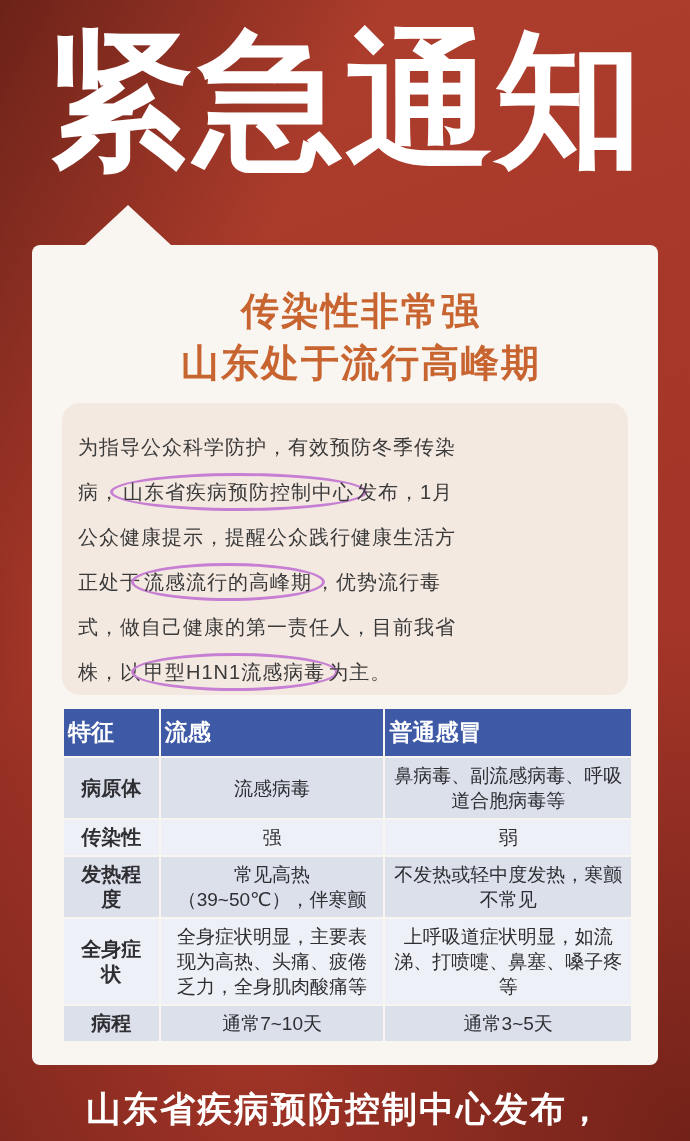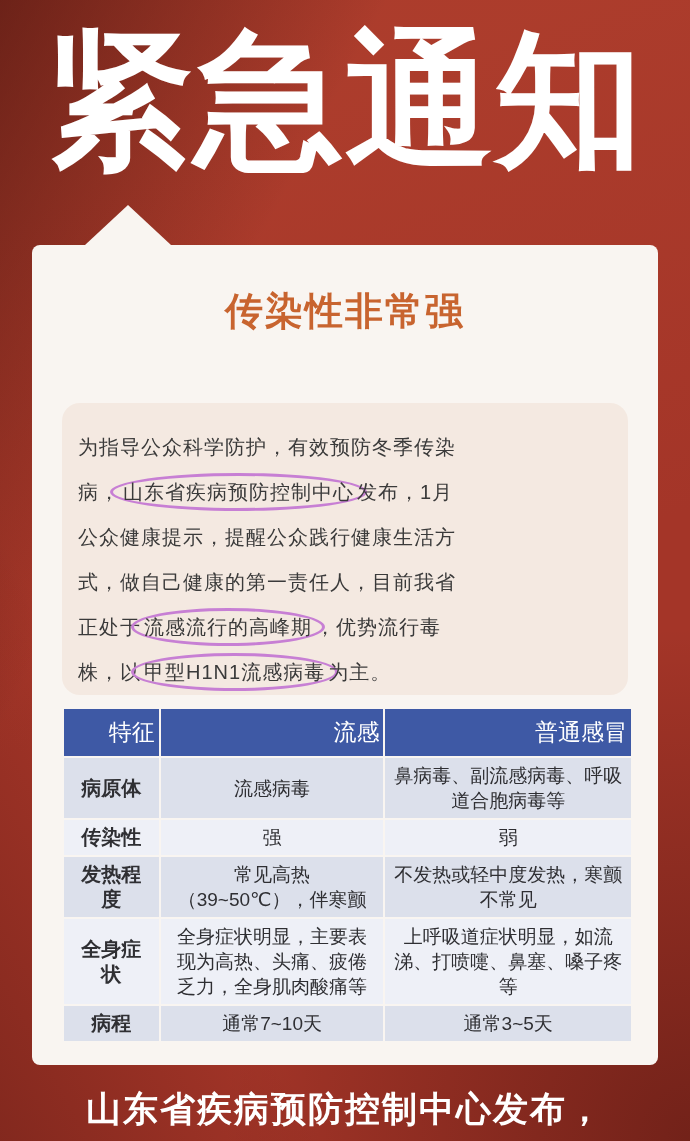--- a/index.html
+++ b/index.html
@@ -24,41 +24,42 @@
   }
   .notch{
     position:absolute;top:-40px;left:53px;width:0;height:0;
     border-left:43px solid transparent;border-right:43px solid transparent;
     border-bottom:40px solid var(--card-bg,#f9f5f1);
   }
   .subtitle{
     position:absolute;top:40px;left:0;width:100%;text-align:center;
     font-size:38px;line-height:52px;font-weight:bold;letter-spacing:2px;
     color:var(--accent-orange,#c8642f);
+    padding-left:16px;
   }
   .para-box{
     position:absolute;left:30px;top:158px;width:566px;height:292px;
     background:var(--paragraph-bg,#f4e9e1);border-radius:18px;
     box-sizing:border-box;padding:22px 16px 0 16px;
     font-size:20px;line-height:45px;color:#3a3a3a;letter-spacing:1px;
   }
   .para-line{white-space:nowrap;}
   .circled{
     border:3px solid var(--circle-purple,#c77fd4);
     border-radius:50%;
     padding:5px 10px;margin:0 -10px;
   }
   .cmp{
     position:absolute;left:30px;top:462px;width:571px;
     border-collapse:collapse;table-layout:fixed;
   }
   .cmp th{
     background:var(--table-header-blue,#3e59a5);color:#ffffff;
-    font-size:23px;font-weight:normal;padding:8px 4px;
-    border:2px solid var(--card-bg,#f9f5f1);text-align:right;
+    font-size:23px;font-weight:bold;padding:8px 4px;
+    border:2px solid var(--card-bg,#f9f5f1);text-align:left;
   }
   .cmp td{
     font-size:19px;line-height:25px;color:#2f2f33;text-align:center;
     padding:5px 8px;border:2px solid var(--card-bg,#f9f5f1);
   }
   .cmp tbody tr:nth-child(odd) td{background:var(--row-dark,#dce0eb);}
   .cmp tbody tr:nth-child(even) td{background:var(--row-light,#eef0f7);}
   .cmp td.feature{font-weight:bold;font-size:20px;}
   .bottom-banner{
     position:absolute;top:1086px;left:0;width:100%;text-align:center;
@@ -70,28 +71,29 @@
 
 <div class="poster">
 
   <h1 class="main-title">紧急通知</h1>
 
   <div class="card">
     <div class="notch"></div>
 
     <div class="subtitle">
       <div>传染性非常强</div>
+      <div>山东处于流行高峰期</div>
     </div>
 
     <div class="para-box">
         <div class="para-line"><span>为指导公众科学防护，有效预防冬季传染</span></div>
         <div class="para-line"><span>病，</span><span class="circled">山东省疾病预防控制中心</span><span>发布，1月</span></div>
         <div class="para-line"><span>公众健康提示，提醒公众践行健康生活方</span></div>
+        <div class="para-line"><span>正处于</span><span class="circled">流感流行的高峰期</span><span>，优势流行毒</span></div>
         <div class="para-line"><span>式，做自己健康的第一责任人，目前我省</span></div>
-        <div class="para-line"><span>正处于</span><span class="circled">流感流行的高峰期</span><span>，优势流行毒</span></div>
         <div class="para-line"><span>株，以</span><span class="circled">甲型H1N1流感病毒</span><span>为主。</span></div>
       </div>
 
     <table class="cmp">
       <colgroup>
         <col style="width:17%">
         <col style="width:39.5%">
         <col style="width:43.5%">
       </colgroup>
       <thead>

